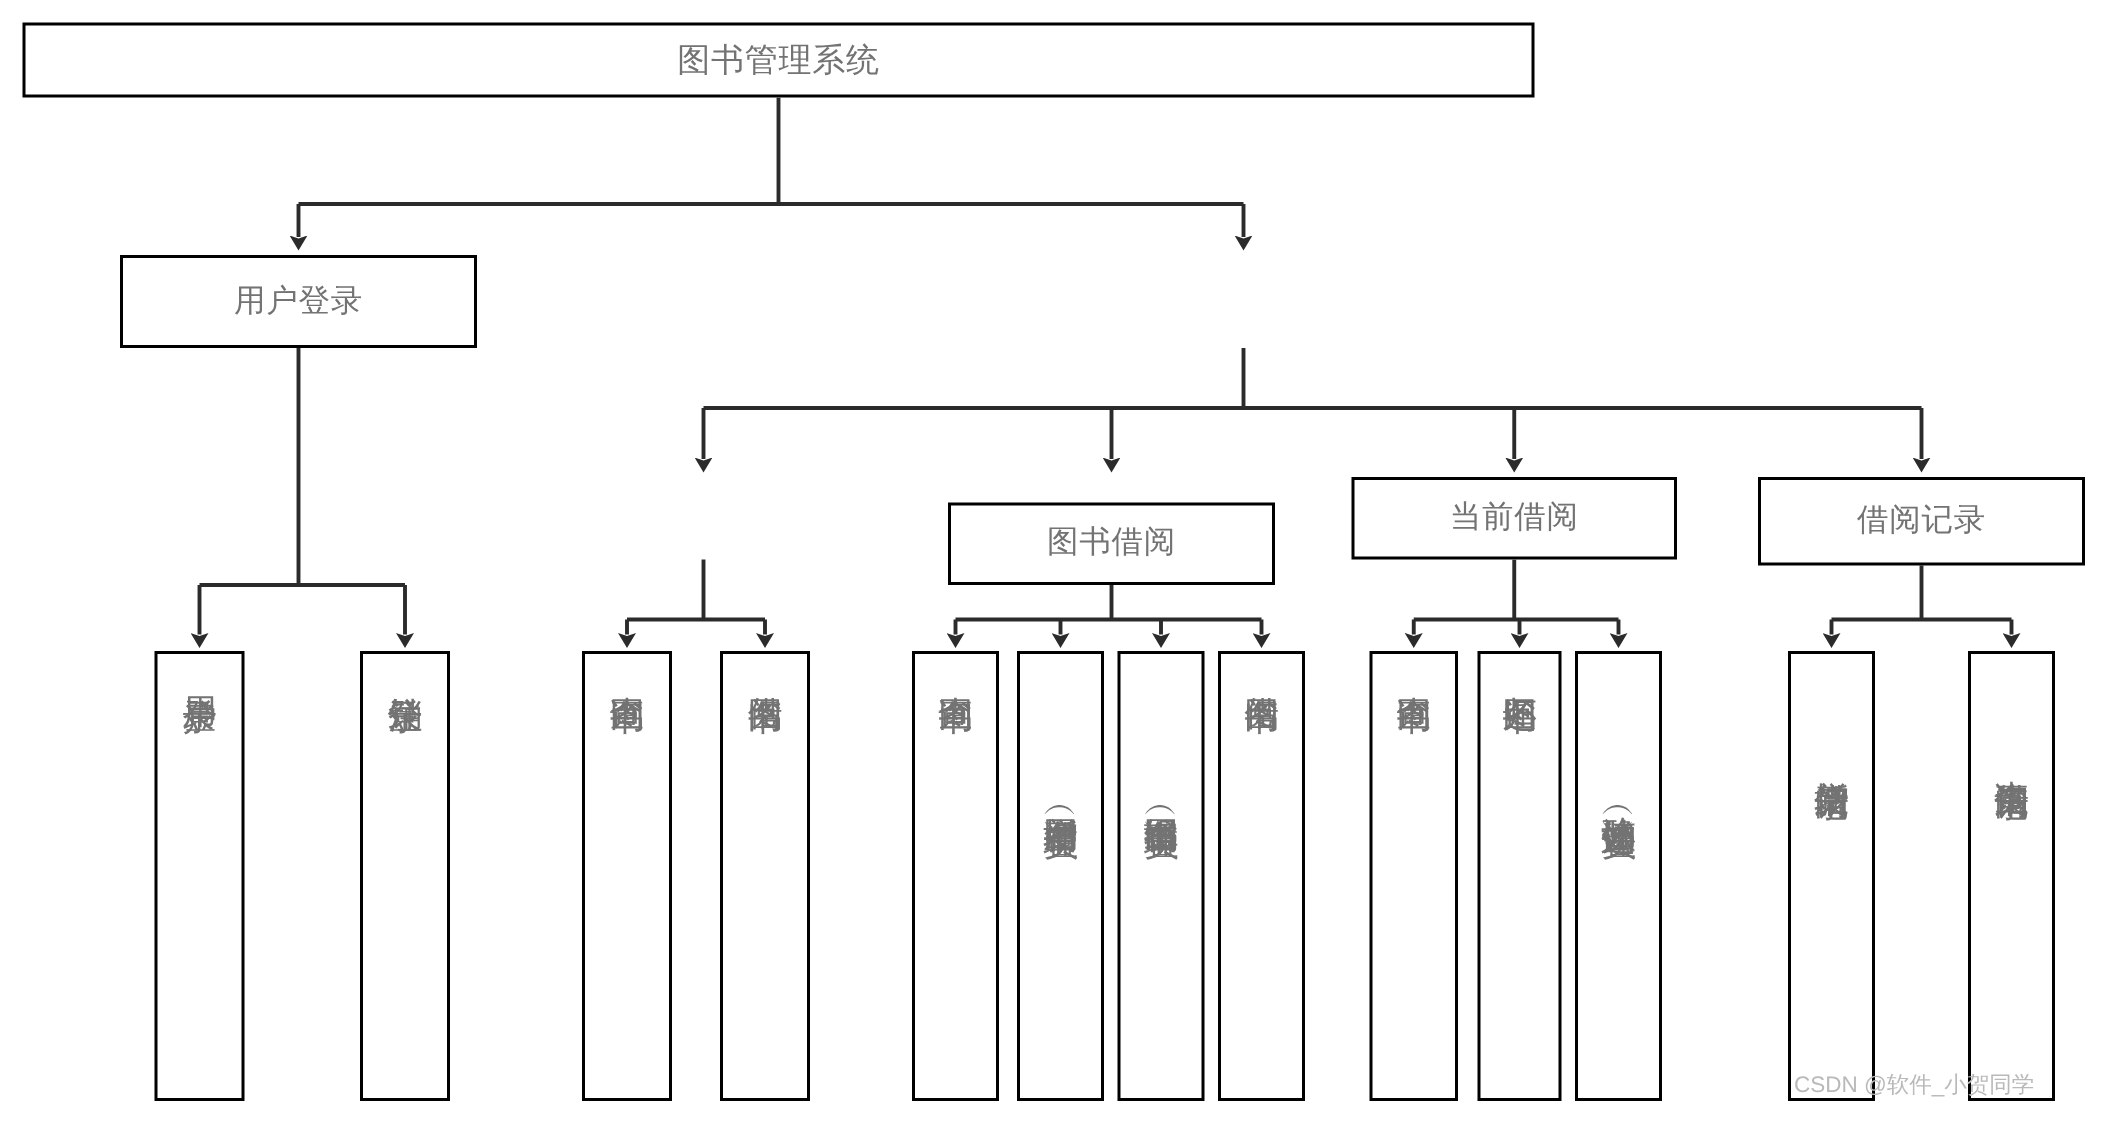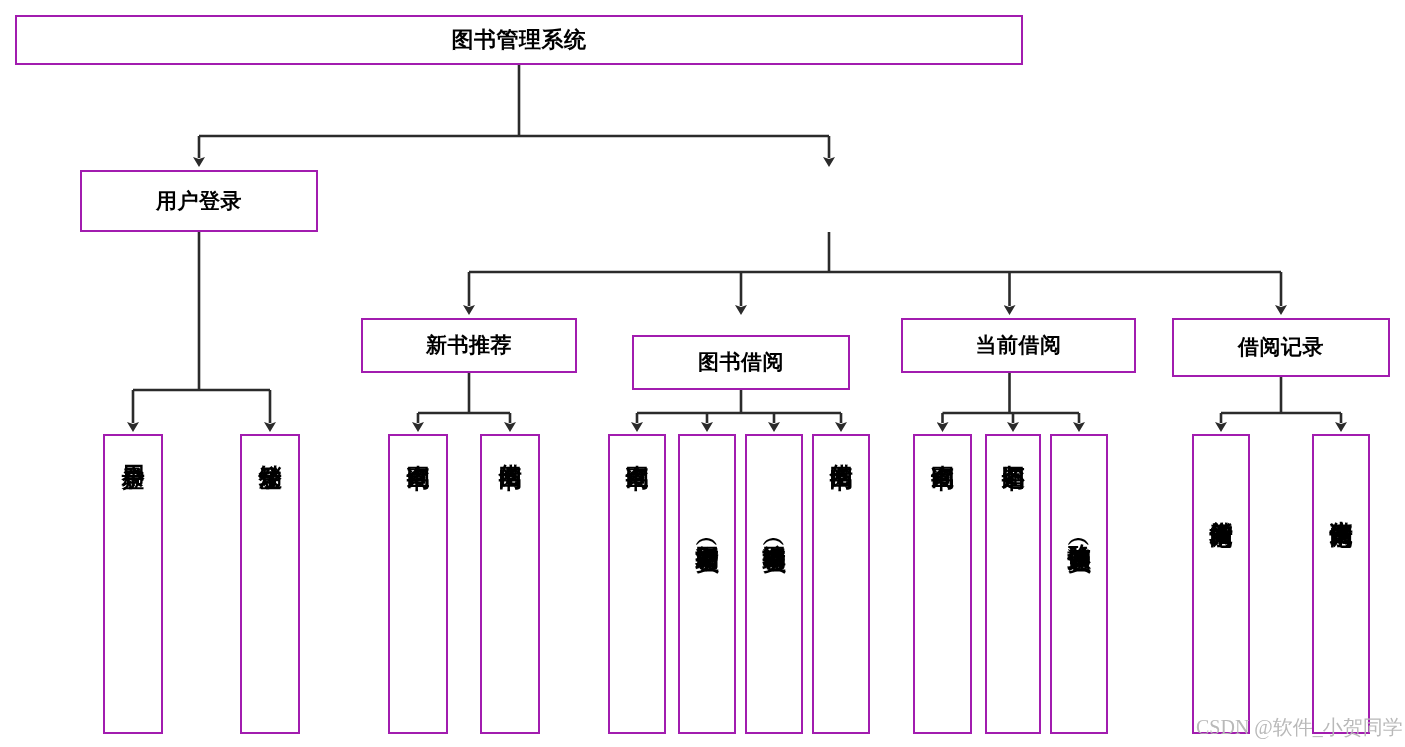--- a/index.html
+++ b/index.html
@@ -20,27 +20,26 @@
   #wires {
     position: absolute;
     left: 0; top: 0;
     width: 1405px;
     height: 747px;
     pointer-events: none;
   }
   .node {
     position: absolute;
     box-sizing: border-box;
-    border: 2px solid #a21caf;
+    border: 2px solid #000000;
     background: #ffffff;
     display: flex;
     align-items: center;
     justify-content: center;
-    color: #000000;
-    font-weight: bold;
+    color: #737373;
   }
   .node .label {
     display: block;
     text-align: center;
     line-height: 1.16;
     letter-spacing: 0.5px;
     white-space: nowrap;
   }
   .node.horizontal .label {
     font-size: 21px;
@@ -62,25 +61,24 @@
     white-space: normal;
   }
   .node.vertical.shift .label {
     padding-top: 56px;
   }
   .node.vertical.shift2 .label {
     padding-top: 80px;
   }
   .watermark {
     position: absolute;
-    font-size: 20px;
+    font-size: 15px;
     color: #b9b9b9;
     white-space: nowrap;
     user-select: none;
-    font-family: Liberation Serif, serif;
   }
 </style>
 </head>
 <body>
 
 <div id="canvas">
 
   <svg id="wires" viewBox="0 0 1405 747">
     <defs>
       <marker id="arrow" markerWidth="10" markerHeight="12" refX="1" refY="6" orient="auto" markerUnits="userSpaceOnUse">
@@ -125,27 +123,24 @@
   </svg>
 
   <div class="node root horizontal" id="node-root" style="left: 15px; top: 15px; width: 1008px; height: 50px;">
     <span class="label">图书管理系统</span>
   </div>
 
   <div class="node horizontal" id="node-l2-0" style="left: 80px; top: 170px; width: 238px; height: 62px;">
     <span class="label">用户登录</span>
   </div>
 
-  <div class="node horizontal" id="node-l3-0" style="left: 361px; top: 318px; width: 216px; height: 55px;">
-    <span class="label">新书推荐</span>
-  </div>
   <div class="node horizontal" id="node-l3-1" style="left: 632px; top: 318px; width: 218px; height: 55px; margin-top: 17px;">
     <span class="label">图书借阅</span>
   </div>
-  <div class="node horizontal" id="node-l3-2" style="left: 901px; top: 318px; width: 235px; height: 55px;">
+  <div class="node horizontal" id="node-l3-2" style="left: 901px; top: 318px; width: 217px; height: 55px;">
     <span class="label">当前借阅</span>
   </div>
   <div class="node horizontal" id="node-l3-3" style="left: 1172px; top: 318px; width: 218px; height: 59px;">
     <span class="label">借阅记录</span>
   </div>
 
   <div class="node vertical" id="node-leaf-0" style="left: 103px; top: 434px; width: 60px; height: 300px;">
     <span class="label">用户登录</span>
   </div>
   <div class="node vertical" id="node-leaf-1" style="left: 240px; top: 434px; width: 60px; height: 300px;">

